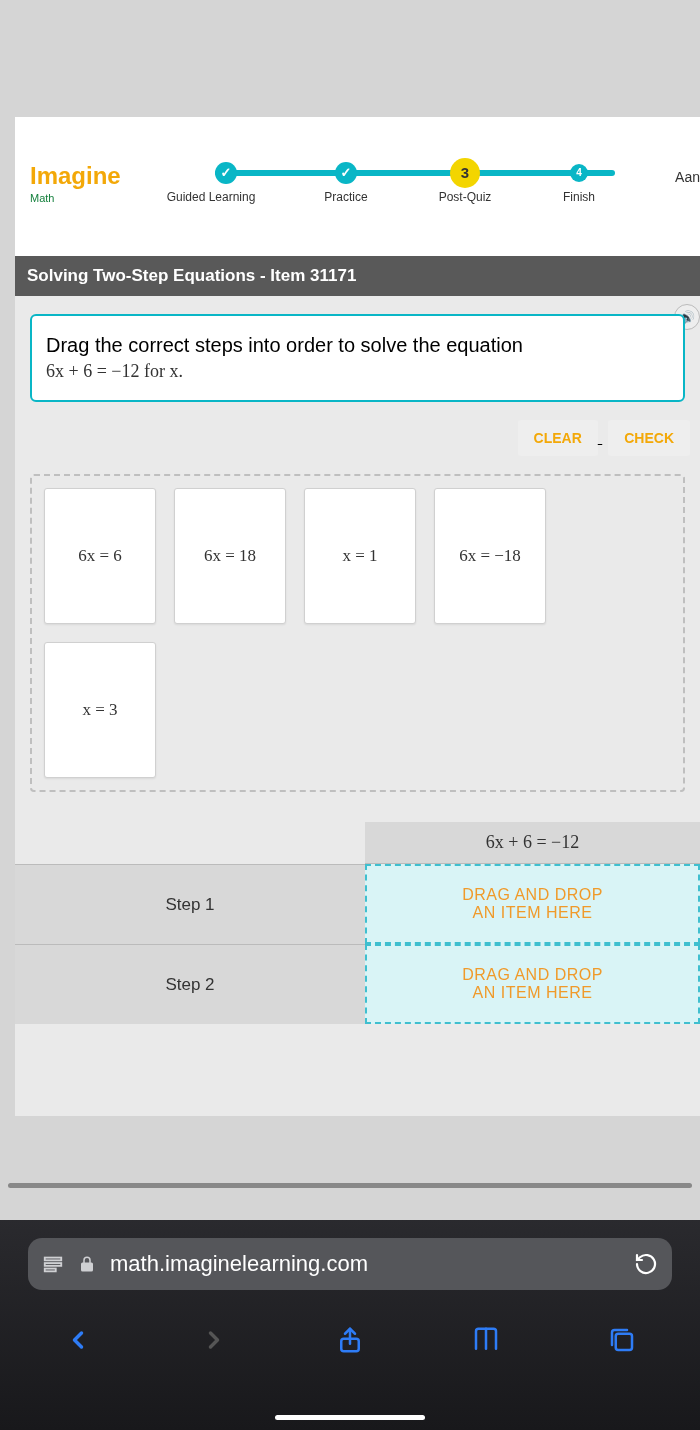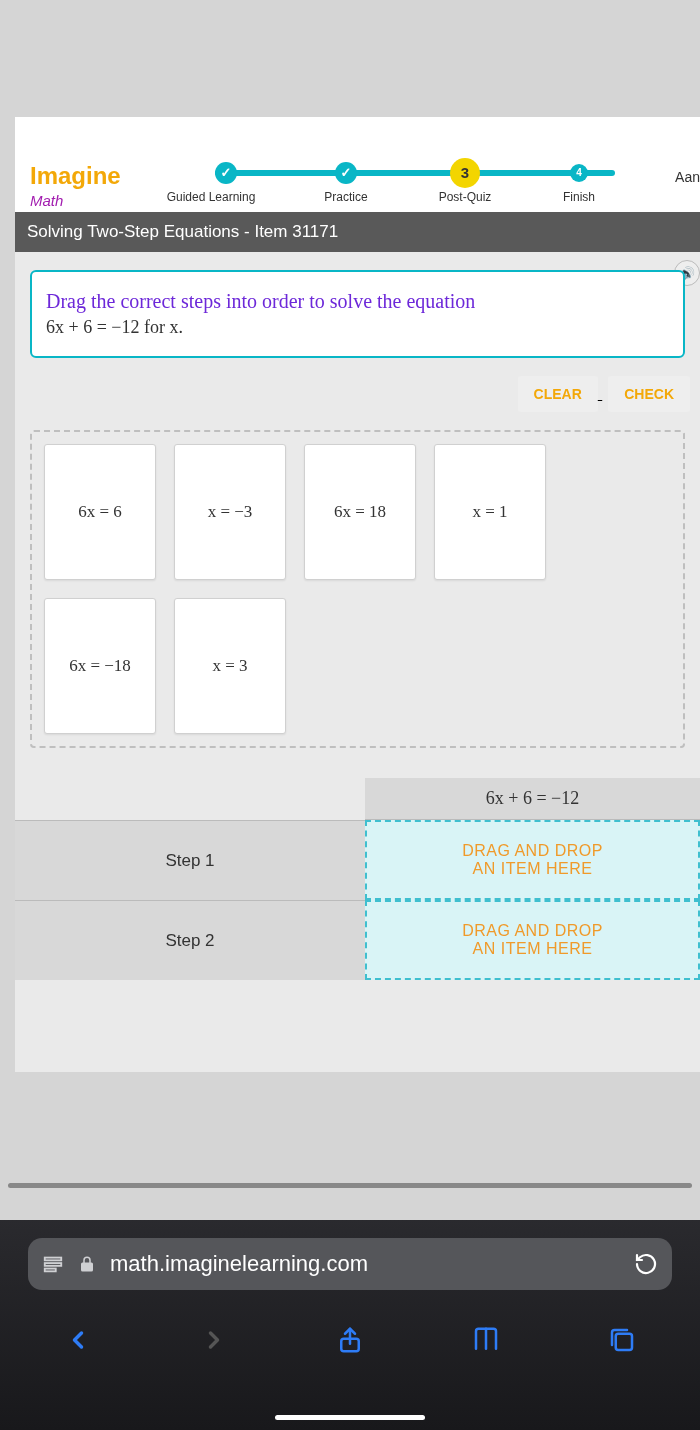--- a/index.html
+++ b/index.html
@@ -23,21 +23,21 @@
     align-items: flex-start;
     padding: 15px 0 15px 15px;
     position: relative;
     height: 95px;
   }
   .brand {
     width: 175px;
     padding-top: 30px;
   }
   .brand-main { color: #f3a808; font-weight: bold; font-size: 24px; }
-  .brand-sub { color: #a21caf; font-size: 15px; margin-top: 2px; font-style: italic; }
+  .brand-sub { color: #15803d; font-size: 11px; margin-top: 2px; }
   .progress-wrap {
     flex: 1;
     position: relative;
     padding-top: 30px;
   }
   .progress-bar {
     position: relative;
     height: 50px;
     width: 420px;
   }
@@ -95,22 +95,23 @@
     right: 0;
     top: 52px;
     font-size: 14px;
     color: #333;
     margin-left: 38px;
   }
   .title-bar {
     background: #595959;
     color: #fff;
     font-size: 17px;
-    font-weight: normal;
+    font-weight: bold;
     padding: 10px 12px;
+    margin-top: 44px;
   }
   .question-area {
     background: #eaeaea;
     padding: 18px 0 0 0;
     min-height: 820px;
     position: relative;
   }
   .speaker {
     position: absolute;
     right: 0;
@@ -123,21 +124,21 @@
     font-size:13px;
   }
   .prompt-box {
     margin: 0 15px 0 15px;
     background: #fff;
     border: 2px solid #09b6c6;
     border-radius: 6px;
     padding: 18px 14px;
     position: relative;
   }
-  .prompt-main { font-size: 20px; color: #6d28d9; font-family: Liberation Serif, serif; }
+  .prompt-main { font-size: 20px; color: #000000; }
   .prompt-eq { font-family: 'Times New Roman', serif; font-size: 18px; color: #333; margin-top: 4px; }
   .btn-row {
     text-align: right;
     padding: 18px 10px 18px 0;
     text-decoration: underline;
   }
   .btn {
     display: inline-block;
     background: #eee;
     color: #f3a808;
@@ -297,21 +298,20 @@
     </div>
 
     <div class="btn-row">
       <button class="btn">CLEAR</button>
       <button class="btn">CHECK</button>
     </div>
 
     <div class="drag-pool">
       <div class="tile-row">
         <div class="tile">6x = 6</div>
-        <div class="tile">x = −3</div>
         <div class="tile">6x = 18</div>
         <div class="tile">x = 1</div>
         <div class="tile">6x = −18</div>
         <div class="tile">x = 3</div>
       </div>
     </div>
 
     <div class="steps-area">
       <div class="eq-start">6x + 6 = −12</div>
       <div class="step-row">

